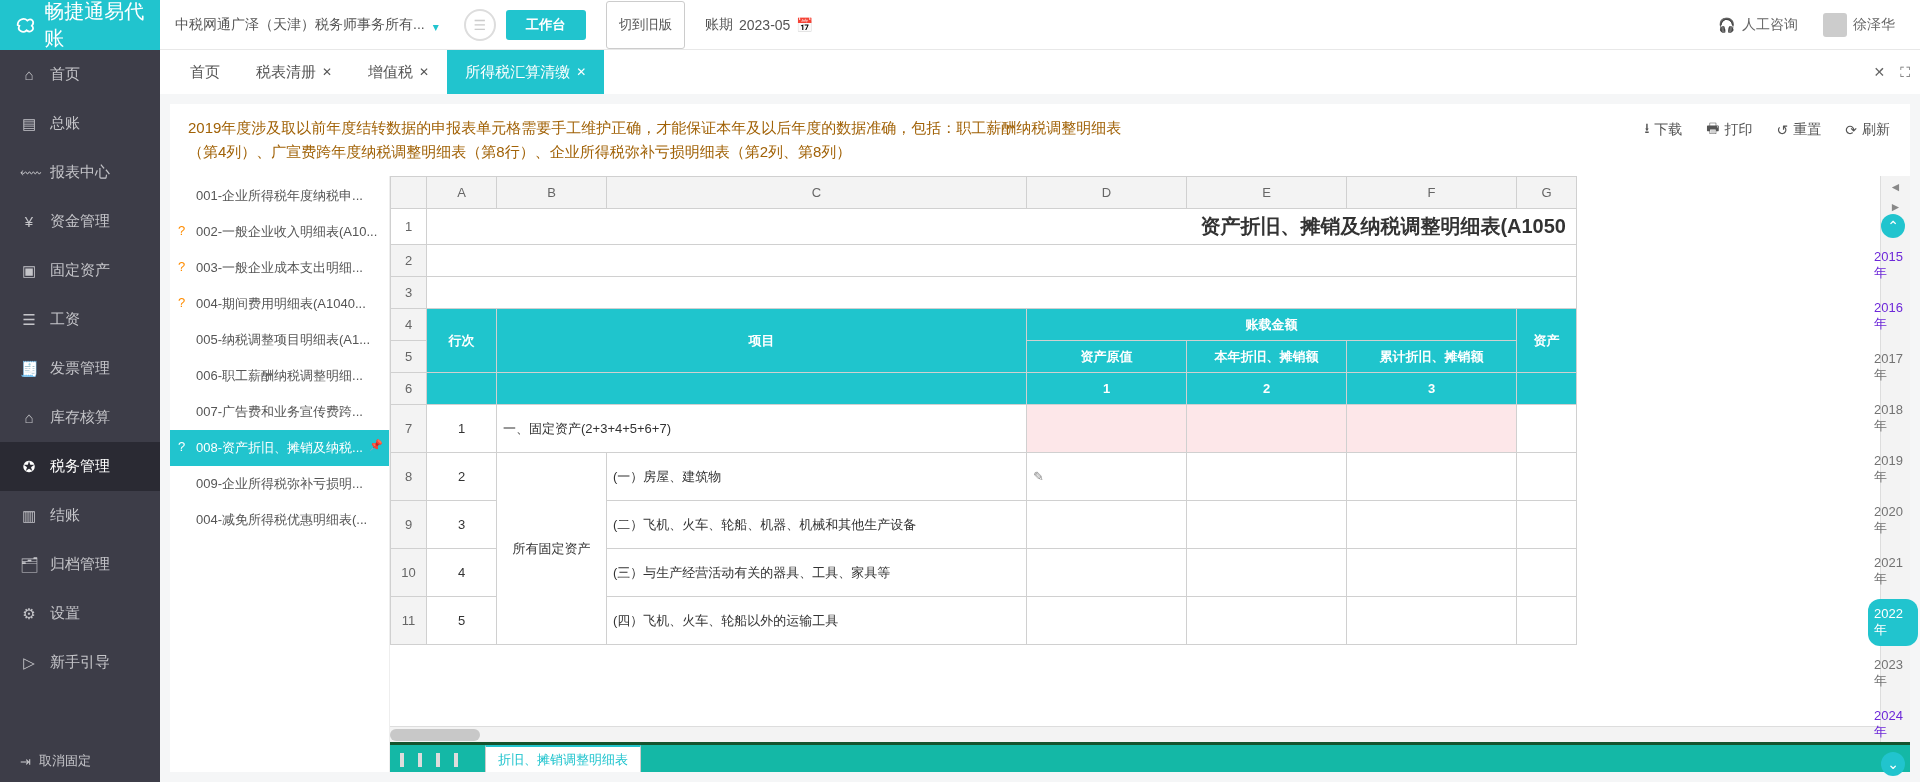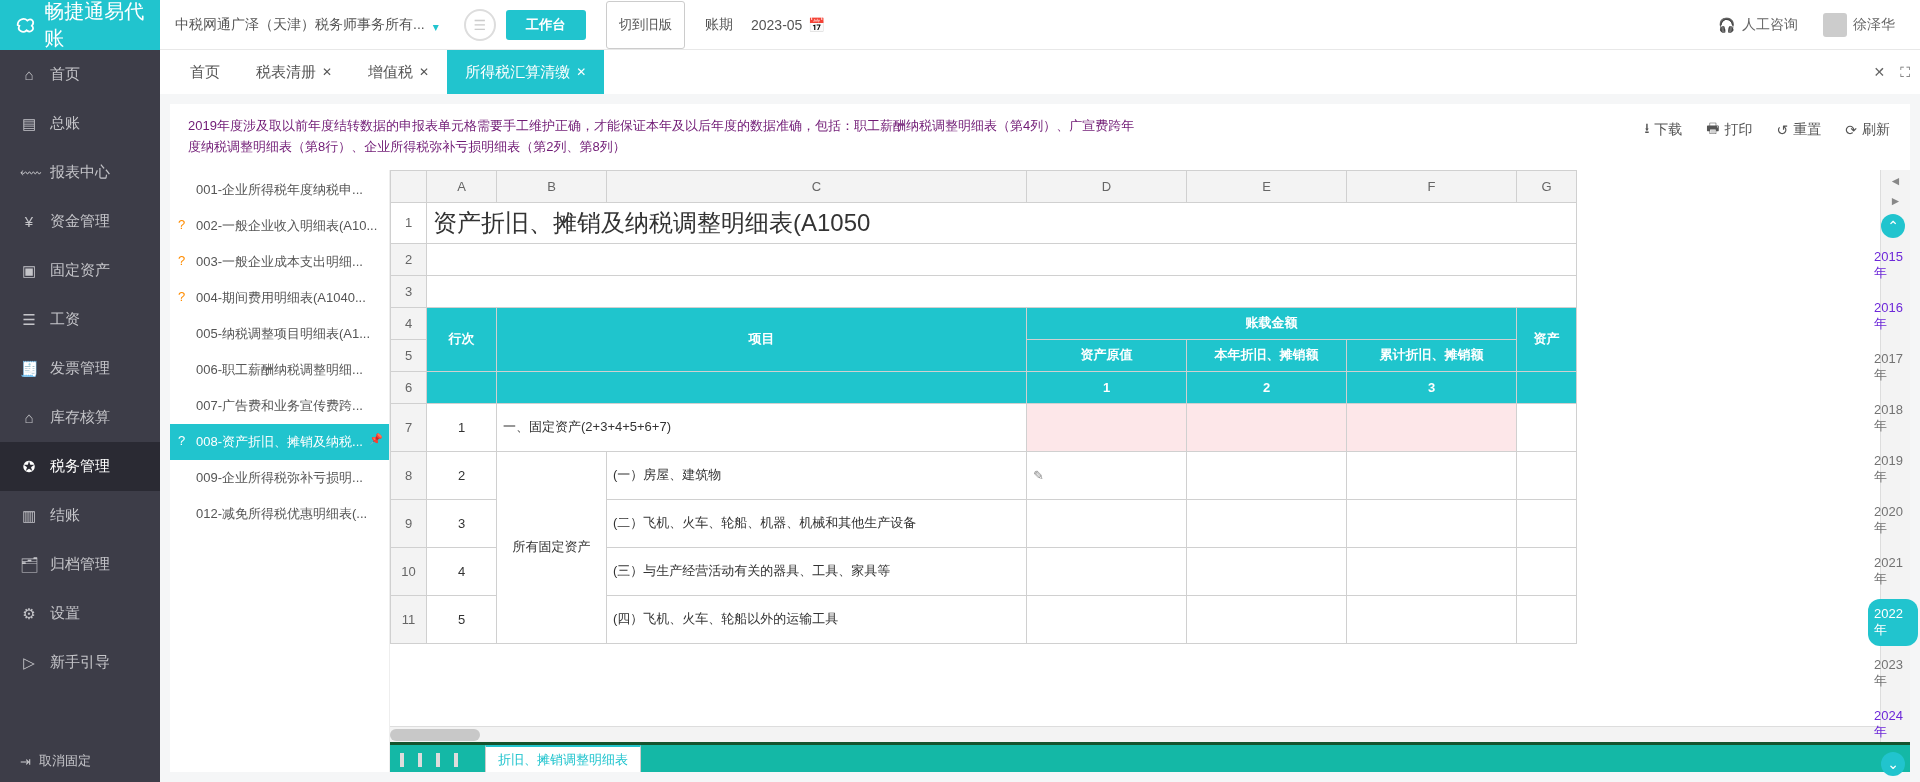--- a/index.html
+++ b/index.html
@@ -8,21 +8,21 @@
 
 .top-header { height: 50px; display: flex; align-items: center; background: #fff; border-bottom: 1px solid #e8e8e8; }
 .logo-area { width: 160px; height: 50px; background: #21c4ce; display: flex; align-items: center; padding-left: 15px; color: #fff; font-size: 20px; gap: 8px; }
 .logo-area svg { width: 22px; height: 22px; }
 .header-company { padding: 0 15px; display: flex; align-items: flex-end; gap: 8px; color: #555; }
 .header-company .chev { color: #21c4ce; font-size: 12px; }
 .header-circle { width: 32px; height: 32px; border: 2px solid #ddd; border-radius: 50%; display: flex; align-items: center; justify-content: center; color: #ccc; margin: 0 10px; }
 .btn-workspace { background: #21c4ce; color: #fff; padding: 6px 20px; border-radius: 3px; border: none; cursor: pointer; font-weight: bold; }
 .btn-old { border: 1px solid #ccc; background: #fff; padding: 14px 12px; border-radius: 3px; margin-left: 20px; cursor: pointer; color: #555; }
 .period-label { margin-left: 20px; color: #555; }
-.period-val { margin-left: 18px; color: #555; }
+.period-val { margin-left: 6px; color: #555; }
 .cal-icon { color: #21c4ce; margin-left: 6px; cursor: pointer; }
 .header-right { margin-left: auto; display: flex; align-items: center; gap: 25px; padding-right: 25px; color: #666; }
 .header-right .item { display: flex; align-items: center; gap: 6px; cursor: pointer; }
 .avatar { width: 24px; height: 24px; background: #ccc; border-radius: 3px; }
 
 
 .sidebar { position: absolute; left: 0; top: 50px; width: 160px; height: 732px; background: #3d3d48; color: #c5c5c9; }
 .sidebar-item { display: flex; align-items: center; gap: 12px; padding: 15px 20px; cursor: pointer; font-size: 15px; }
 .sidebar-item.active { background: #2a2a33; color: #fff; }
 .sidebar-item .ico { width: 18px; text-align: center; }
@@ -36,21 +36,21 @@
 .page-tab { padding: 0 18px; height: 44px; display: flex; align-items: center; gap: 6px; cursor: pointer; color: #555; font-size: 15px; }
 .page-tab.active { background: #21c4ce; color: #fff; }
 .page-tab .close { font-size: 12px; }
 .page-tabs-right { position: absolute; right: 10px; display: flex; gap: 15px; color: #666; }
 .page-tabs-right span { cursor: pointer; }
 
 
 .content { flex: 1; margin: 10px; background: #fff; display: flex; flex-direction: column; position: relative; }
 
 
-.notice { color: #701a75; font-size: 13px; padding: 12px 18px; line-height: 1.6; max-width: 990px; }
+.notice { color: #a16207; font-size: 15px; padding: 12px 18px; line-height: 1.6; max-width: 990px; }
 .toolbar { position: absolute; top: 14px; right: 20px; display: flex; gap: 24px; color: #555; font-size: 14px; }
 .toolbar .tool { display: flex; align-items: center; gap: 5px; cursor: pointer; }
 
 
 .body-split { flex: 1; display: flex; overflow: hidden; }
 
 
 .form-list { width: 220px; border-right: 1px solid #eee; overflow-y: auto; padding-top: 2px; }
 .form-item { padding: 9px 10px 9px 26px; font-size: 13px; color: #555; cursor: pointer; white-space: nowrap; overflow: hidden; text-overflow: ellipsis; position: relative; }
 .form-item.active { background: #21c4ce; color: #fff; }
@@ -62,21 +62,21 @@
 .sheet-wrap { flex: 1; display: flex; flex-direction: column; overflow: hidden; position: relative; }
 .sheet-scroll { flex: 1; overflow: auto; }
 .sheet { border-collapse: collapse; table-layout: fixed; }
 .sheet td, .sheet th { border: 1px solid #d0d0d0; height: 32px; font-size: 13px; padding: 4px 6px; background: #fff; }
 .sheet .colhdr { background: #f3f3f3; text-align: center; color: #666; font-weight: normal; height: 24px; padding: 2px; }
 .sheet .rowhdr { background: #f3f3f3; text-align: center; color: #666; width: 36px; }
 .sheet .corner { background: #f3f3f3; width: 36px; }
 .sheet .teal { background: #1fc5cd; color: #fff; text-align: center; font-weight: bold; }
 .sheet .pink { background: #fde7e9; }
 .sheet .title-row td { border: 1px solid #d0d0d0; background: #fff; }
-.sheet .title-text { font-size: 24px; font-weight: normal; text-align: left; padding-right: 10px; }
+.sheet .title-text { font-size: 20px; font-weight: bold; text-align: right; padding-right: 10px; }
 .edit-icon { color: #888; }
 
 
 .sheet-tabs { height: 30px; border-top: 3px solid #14532d; display: flex; align-items: center; padding-left: 95px; background: #14b8a6; position: relative; }
 .sheet-tabs::before { content: ""; position: absolute; left: 10px; top: 8px; width: 70px; height: 14px; background: linear-gradient(to right, #ddd 0 25%, transparent 25% 100%); background-size: 18px 100%; }
 .sheet-tab { padding: 4px 12px; border: 1px solid #ccc; border-bottom: none; background: #fff; font-size: 13px; color: #21c4ce; border-top: 2px solid #21c4ce; }
 
 .sheet-nav-right { position: absolute; right: 0; top: 0; bottom: 30px; width: 30px; display: flex; flex-direction: column; align-items: center; justify-content: flex-start; background: #f3f3f3; border-left: 1px solid #ddd; padding-top: 4px; gap: 6px; color: #888; font-size: 12px; }
 
 
@@ -228,21 +228,21 @@
       <div class="form-list">
         <div class="form-item"><span>001-企业所得税年度纳税申...</span></div>
         <div class="form-item"><span class="q">?</span><span>002-一般企业收入明细表(A10...</span></div>
         <div class="form-item"><span class="q">?</span><span>003-一般企业成本支出明细...</span></div>
         <div class="form-item"><span class="q">?</span><span>004-期间费用明细表(A1040...</span></div>
         <div class="form-item"><span>005-纳税调整项目明细表(A1...</span></div>
         <div class="form-item"><span>006-职工薪酬纳税调整明细...</span></div>
         <div class="form-item"><span>007-广告费和业务宣传费跨...</span></div>
         <div class="form-item active"><span class="q">?</span><span>008-资产折旧、摊销及纳税...</span><span class="pin">📌</span></div>
         <div class="form-item"><span>009-企业所得税弥补亏损明...</span></div>
-        <div class="form-item"><span>012-减免所得税优惠明细表(...</span></div>
+        <div class="form-item"><span>004-减免所得税优惠明细表(...</span></div>
       </div>
 
       <div class="sheet-wrap">
         <div class="sheet-scroll">
           <table class="sheet">
             <colgroup>
               <col style="width:36px">
                 <col style="width:70px">
                 <col style="width:110px">
                 <col style="width:420px">

